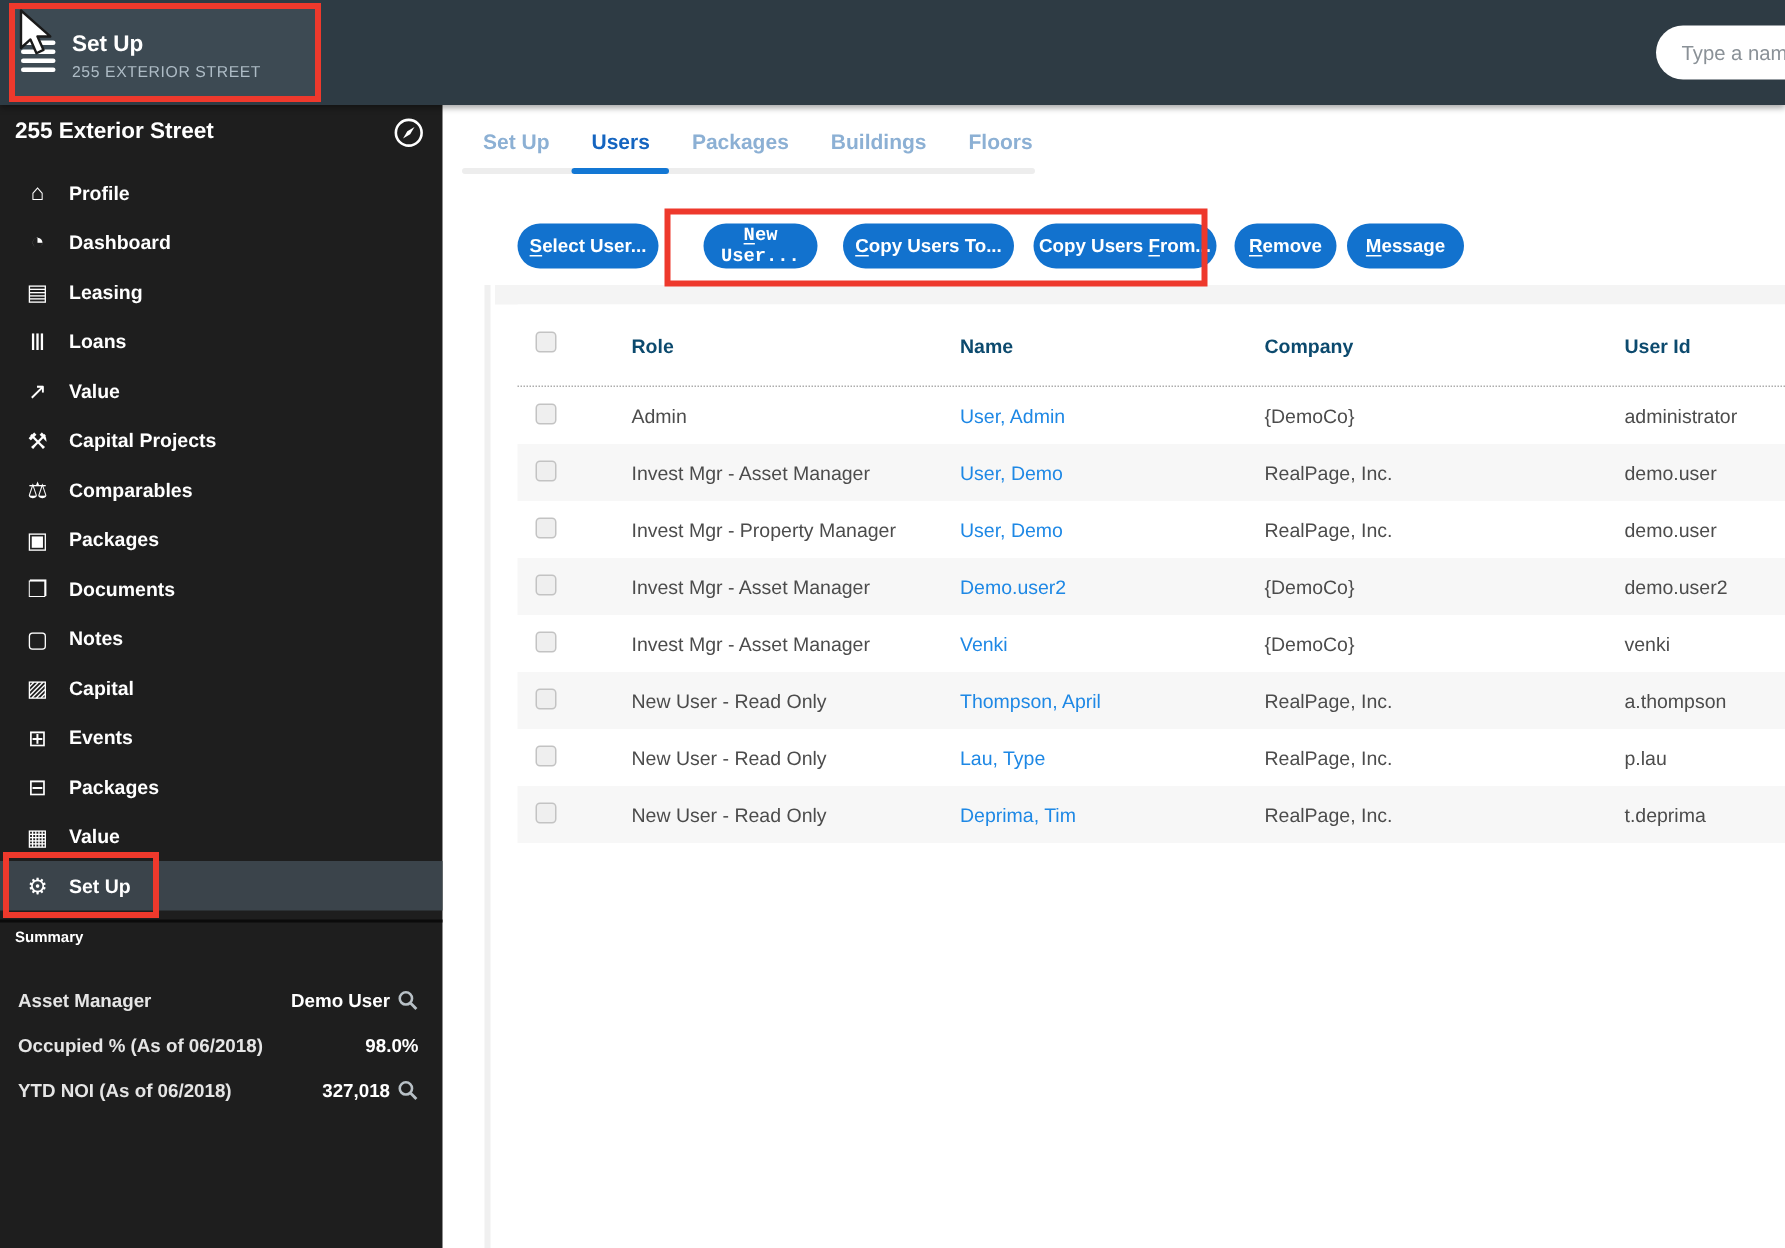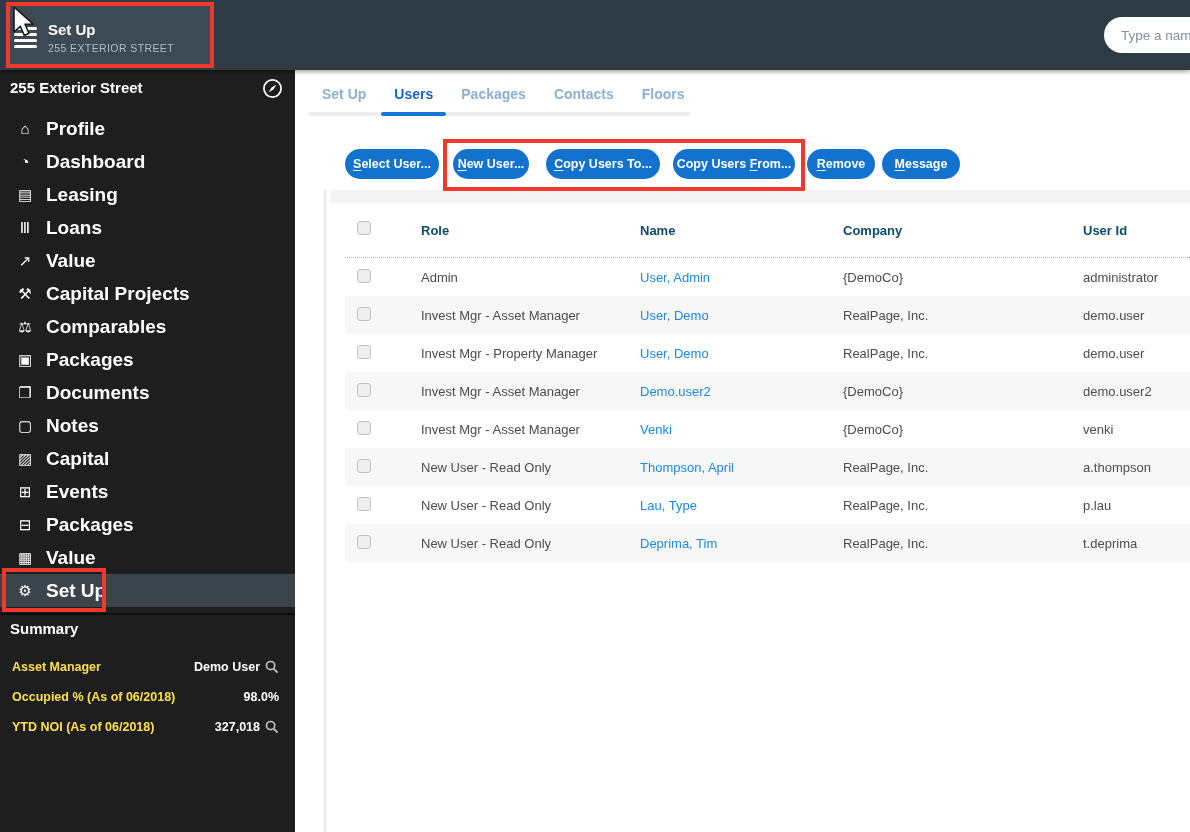--- a/index.html
+++ b/index.html
@@ -22,44 +22,44 @@
 
   
   #sidebar { position:absolute; left:0; top:70px; width:295px; height:762px; background:#1e1e1e; z-index:4; }
   #prop-row { position:absolute; left:0; top:0; width:295px; height:38px; }
   #prop-name { position:absolute; left:10px; top:9px; color:#fff; font-size:15px; font-weight:700; }
   #compass { position:absolute; right:12px; top:8px; width:21px; height:21px; cursor:pointer; }
   #menu { position:absolute; left:0; top:42px; width:295px; }
   .mi { position:relative; height:33px; display:flex; align-items:center; cursor:pointer; }
   .mi.sel { background:#3b444b; }
   .mi .ic { width:30px; margin-left:10px; color:#fff; font-size:15px; text-align:center; }
-  .mi .lb { color:#fff; font-size:19px; font-weight:700; margin-left:6px; }
+  .mi .lb { color:#fff; font-size:13px; font-weight:700; margin-left:6px; }
   #side-div { position:absolute; left:0; top:543px; width:295px; height:2px; background:#0b0b0b; }
-  #summary-h { position:absolute; left:10px; top:550px; color:#fff; font-size:15px; font-weight:700; }
+  #summary-h { position:absolute; left:10px; top:550px; color:#fff; font-size:10px; font-weight:700; }
   #summary { position:absolute; left:0; top:582px; width:295px; }
   .srow { height:30px; display:flex; align-items:center; justify-content:space-between; padding:0 16px 0 12px; }
-  .srow .sl { color:#fde047; font-size:12.5px; font-weight:700;text-align:right; }
+  .srow .sl { color:#e5e5e5; font-size:12.5px; font-weight:700;text-align:right; }
   .srow .sv { color:#fff; font-size:12.5px; font-weight:700; display:flex; align-items:center; gap:5px; }
   #reports-btn { position:absolute; left:13px; top:727px; width:264px; height:31px; border-radius:16px;
                  background:#1272ce; border:none; color:#fff; font-size:13.5px; font-weight:700;
                  display:flex; align-items:center; justify-content:center; gap:8px; cursor:pointer;
                  font-family:"Liberation Sans", sans-serif; }
 
   
   #main { position:absolute; left:295px; top:70px; width:895px; height:762px; background:#fff; }
   #tabs { position:absolute; left:27px; top:16px; display:flex; gap:28px; }
   .tab { font-size:14px; font-weight:700; color:#8cb0d4; cursor:pointer; }
   .tab.active { color:#1565c0; }
   #tab-track { position:absolute; left:13px; top:42px; width:382px; height:4px; background:#ededed; border-radius:2px; }
   #tab-underline { position:absolute; left:86px; top:42px; width:65px; height:4px; background:#1377d4; border-radius:2px; }
   #btn-row { position:absolute; left:50px; top:79px; display:flex; }
   .pill { height:30px; border-radius:15px; background:#1272ce; border:none; color:#fff; font-size:12.5px;
           font-weight:700; cursor:pointer; font-family:"Liberation Sans", sans-serif; padding:0; }
   .pill u { text-underline-offset:2px; }
-  #b1{width:94px;} #b2{width:76px;margin-left:14px;} #b3{width:114px;margin-left:17px;}
+  #b1{width:94px;} #b2{width:76px;margin-left:30px;font-family:Liberation Mono, monospace;} #b3{width:114px;margin-left:17px;}
   #b4{width:122px;margin-left:13px;} #b5{width:68px;margin-left:12px;} #b6{width:78px;margin-left:7px;}
   #vline { position:absolute; left:28px; top:120px; width:4px; bottom:0; background:#f0f0f0; }
   #gray-cap { position:absolute; left:35px; top:120px; right:0; height:13px; background:#f4f4f4; }
   #grid { position:absolute; left:50px; top:133px; right:0; background:#fff; }
   .grow { display:grid; grid-template-columns:76px 219px 203px 240px 1fr; align-items:center; }
   #ghead { height:55px; border-bottom:1px dotted #adadad; }
   #ghead .hc { font-size:13px; font-weight:700; color:#0c4a6e; }
   .trow { height:38px; font-size:13px; color:#4c4c4c; }
   .trow:nth-child(even) { background:#f7f7f7; }
   .cbc { padding-left:12px; }
@@ -196,21 +196,21 @@
     </div>
   </div>
 
 </div>
 
 <div id="main">
   <div id="tabs">
     <span class="tab">Set Up</span>
     <span class="tab active">Users</span>
     <span class="tab">Packages</span>
-    <span class="tab">Contacts</span>
+    <span class="tab">Buildings</span>
     <span class="tab">Floors</span>
   </div>
   <div id="tab-track"></div>
   <div id="tab-underline"></div>
 
   <div id="btn-row">
     <button id="b1" class="pill"><u>S</u>elect User...</button>
     <button id="b2" class="pill"><u>N</u>ew User...</button>
     <button id="b3" class="pill"><u>C</u>opy Users To...</button>
     <button id="b4" class="pill">Copy Users <u>F</u>rom...</button>

